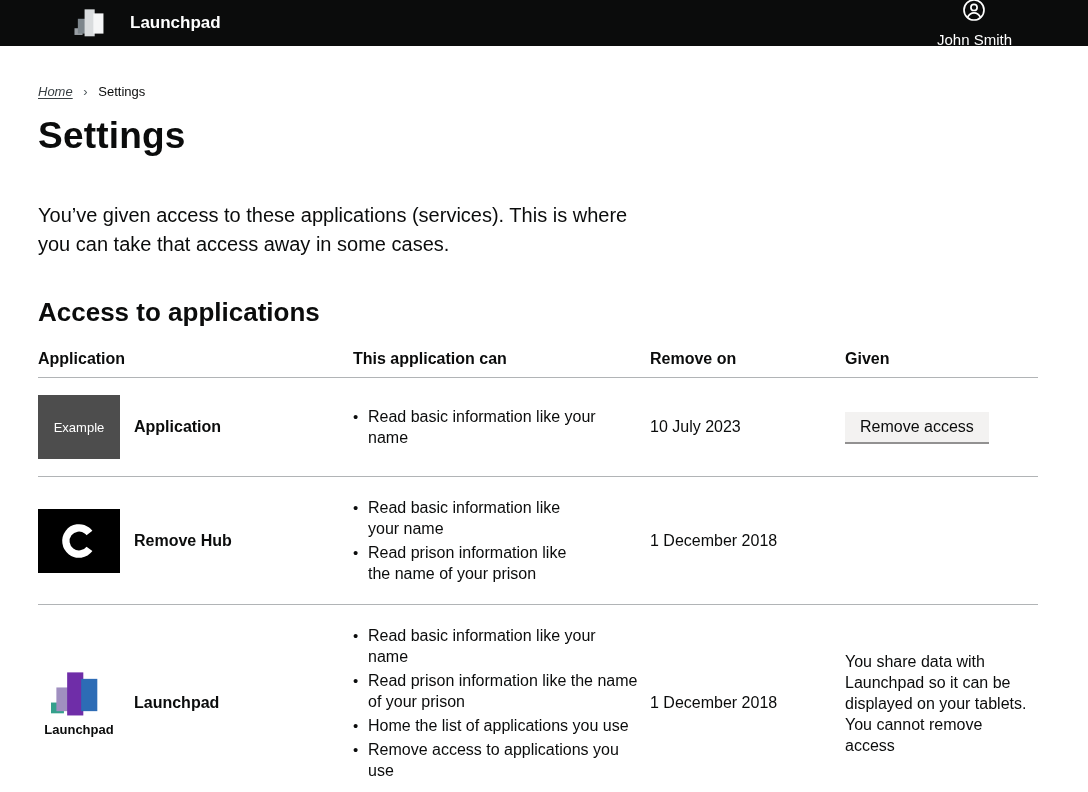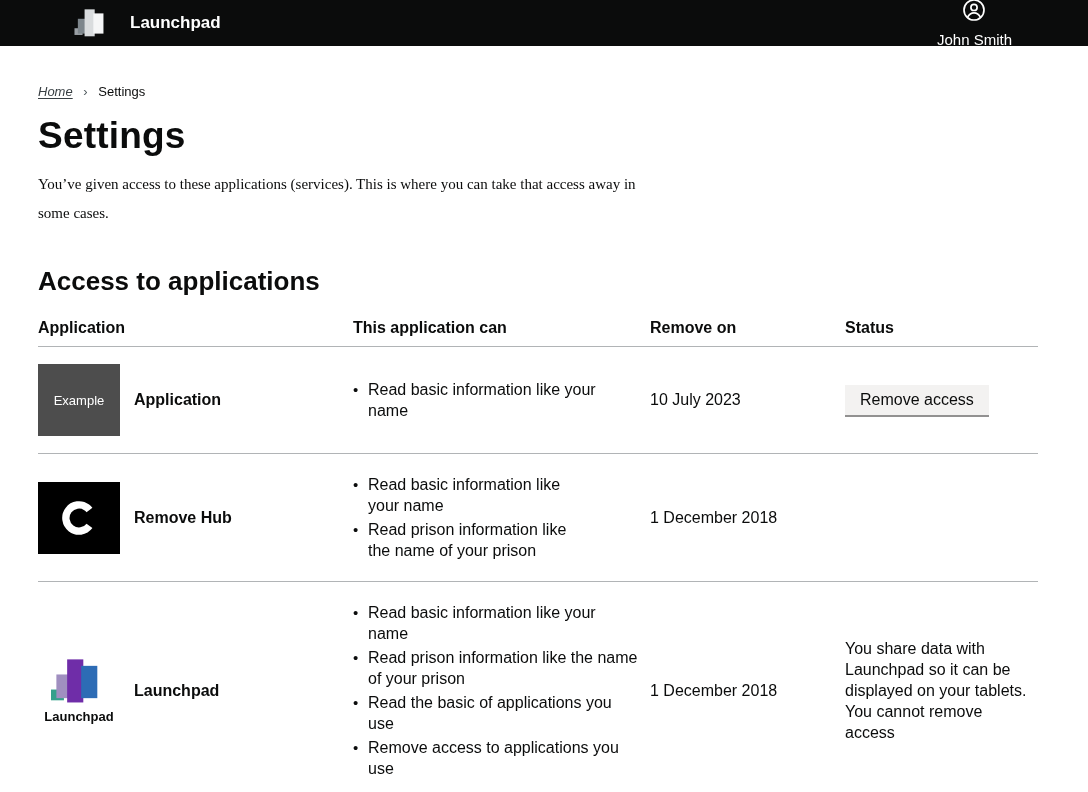--- a/index.html
+++ b/index.html
@@ -41,25 +41,24 @@
     text-decoration: underline;
     text-underline-offset: 2px;
     cursor: pointer;
     font-style: italic;
   }
   .breadcrumb .sep { margin: 0 7px; color: #505a5f; }
 
   h1.page-title { margin-top: 16px; font-size: 37px; font-weight: 700; letter-spacing: 0.2px; }
 
   p.intro {
-    margin-top: 13px;
-    font-size: 15px;
+    margin-top: 44px;
+    font-size: 20px;
     line-height: 29px;
     max-width: 615px;
-    font-family: Liberation Serif, serif;
   }
 
   h2.section-heading { margin-top: 38px; font-size: 26px; font-weight: 700; }
 
   
   .table { margin-top: 12px; width: 1000px; }
   .trow {
     display: grid;
     grid-template-columns: 315px 297px 195px 1fr;
     align-items: center;
@@ -70,21 +69,21 @@
     font-weight: 700;
     font-size: 16px;
     padding: 10px 0 9px;
   }
   .trow .col { padding: 17px 10px 17px 0; font-size: 16px; }
 
   .col-app { display: flex; align-items: center; gap: 14px; }
   .appname { font-weight: 700; font-size: 16px; }
 
   .applogo {
-    width: 82px; height: 72px;
+    width: 82px; height: 64px;
     flex: 0 0 auto;
     display: flex; align-items: center; justify-content: center;
   }
   .logo-example { background: #4d4d4d; color: #fff; font-size: 13px; }
   .logo-contenthub { background: #000; }
   .logo-launchpad {
     height: auto;
     flex-direction: column;
     gap: 2px;
   }
@@ -157,21 +156,21 @@
     <p class="intro">You’ve given access to these applications (services). This is where you can take that access away in some cases.</p>
 
     <h2 class="section-heading">Access to applications</h2>
 
     <div class="table">
 
       <div class="trow thead">
         <div class="th">Application</div>
         <div class="th">This application can</div>
         <div class="th">Remove on</div>
-        <div class="th">Status</div>
+        <div class="th">Given</div>
       </div>
 
       <div class="trow row-ex">
         <div class="col col-app">
           <div class="applogo logo-example">
             <span>Example</span>
           </div>
           <div class="appname">Application</div>
         </div>
         <div class="col col-can">
@@ -215,21 +214,21 @@
               <rect x="28" y="8" width="15" height="30" fill="#2d6cb5"></rect>
             </svg>
             <span class="lp-caption">Launchpad</span>
           </div>
           <div class="appname">Launchpad</div>
         </div>
         <div class="col col-can">
           <ul class="perm-list">
             <li>Read basic information like your name</li>
             <li>Read prison information like the name of your prison</li>
-            <li>Read the basic of applications you use</li>
+            <li>Home the list of applications you use</li>
             <li>Remove access to applications you use</li>
           </ul>
         </div>
         <div class="col col-date">1 December 2018</div>
         <div class="col col-status">You share data with Launchpad so it can be displayed on your tablets. You cannot remove access</div>
       </div>
 
     </div>
   </main>
 

